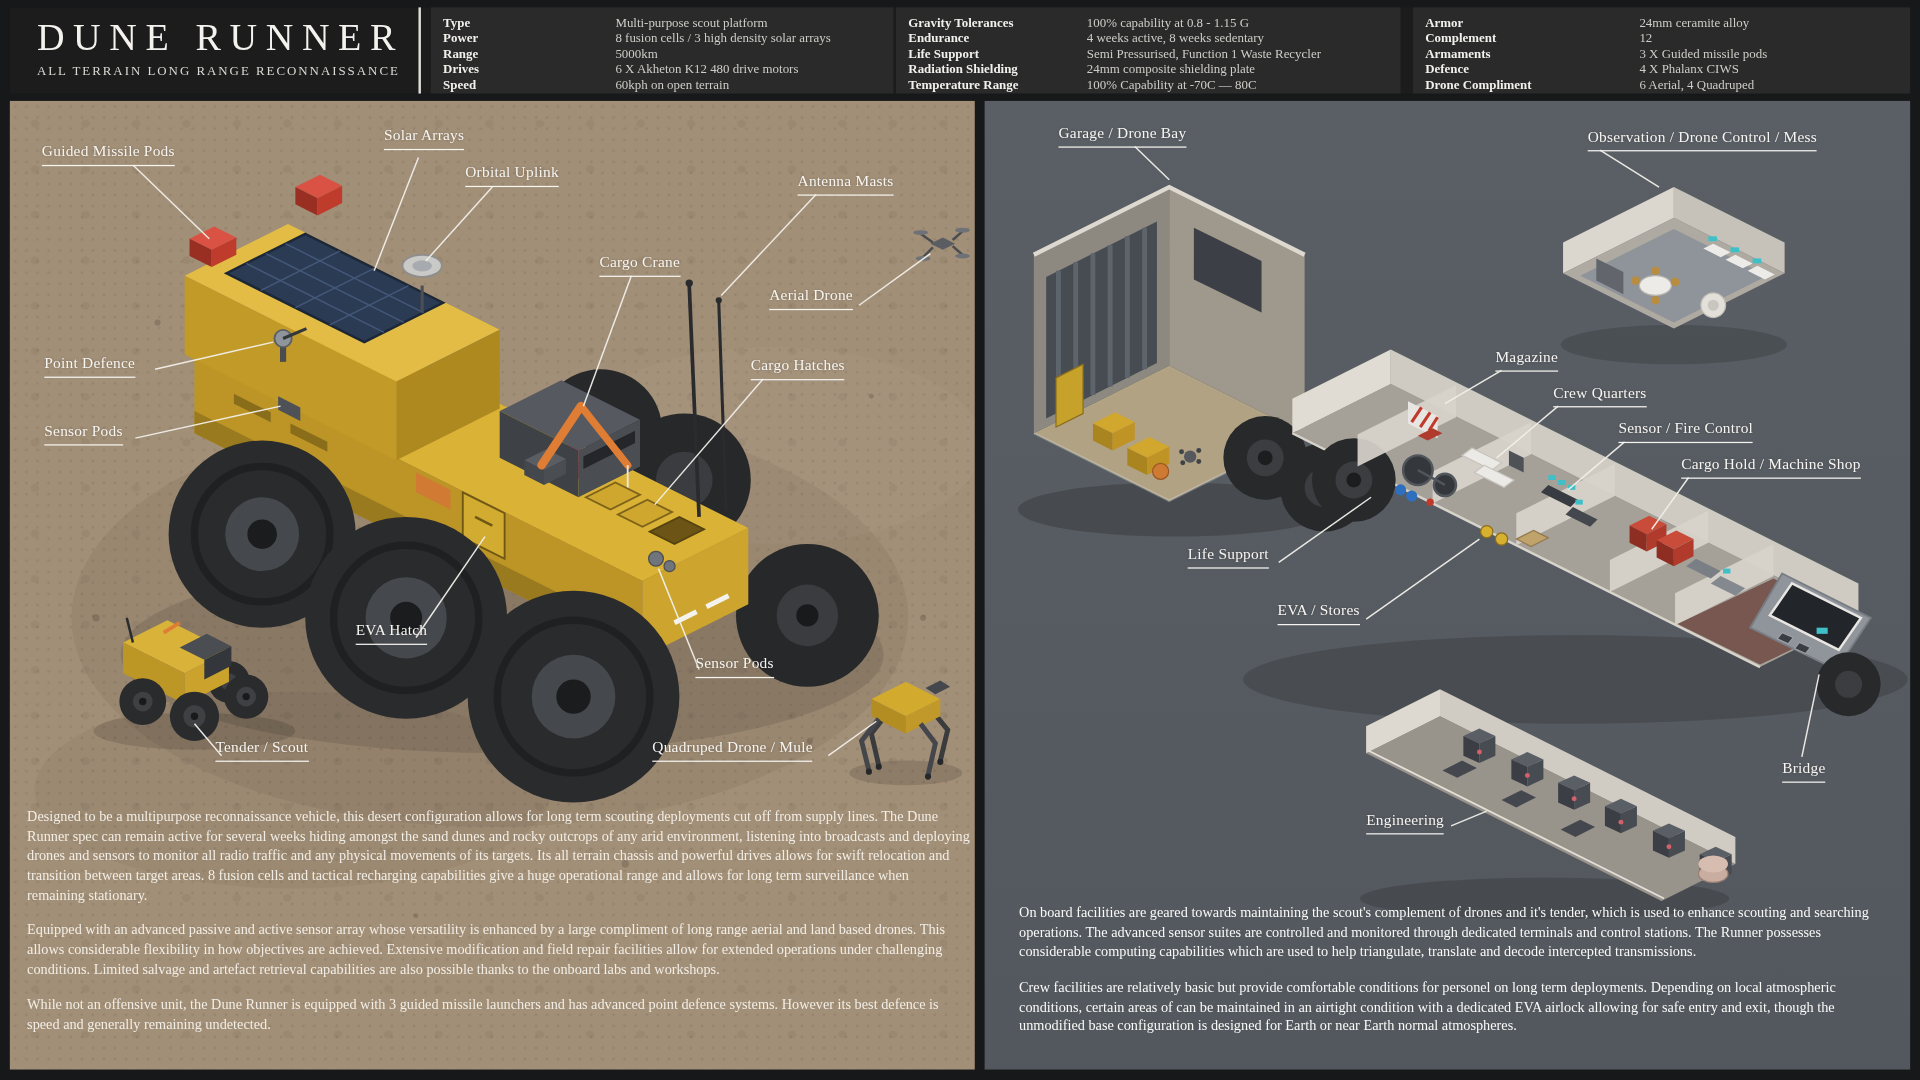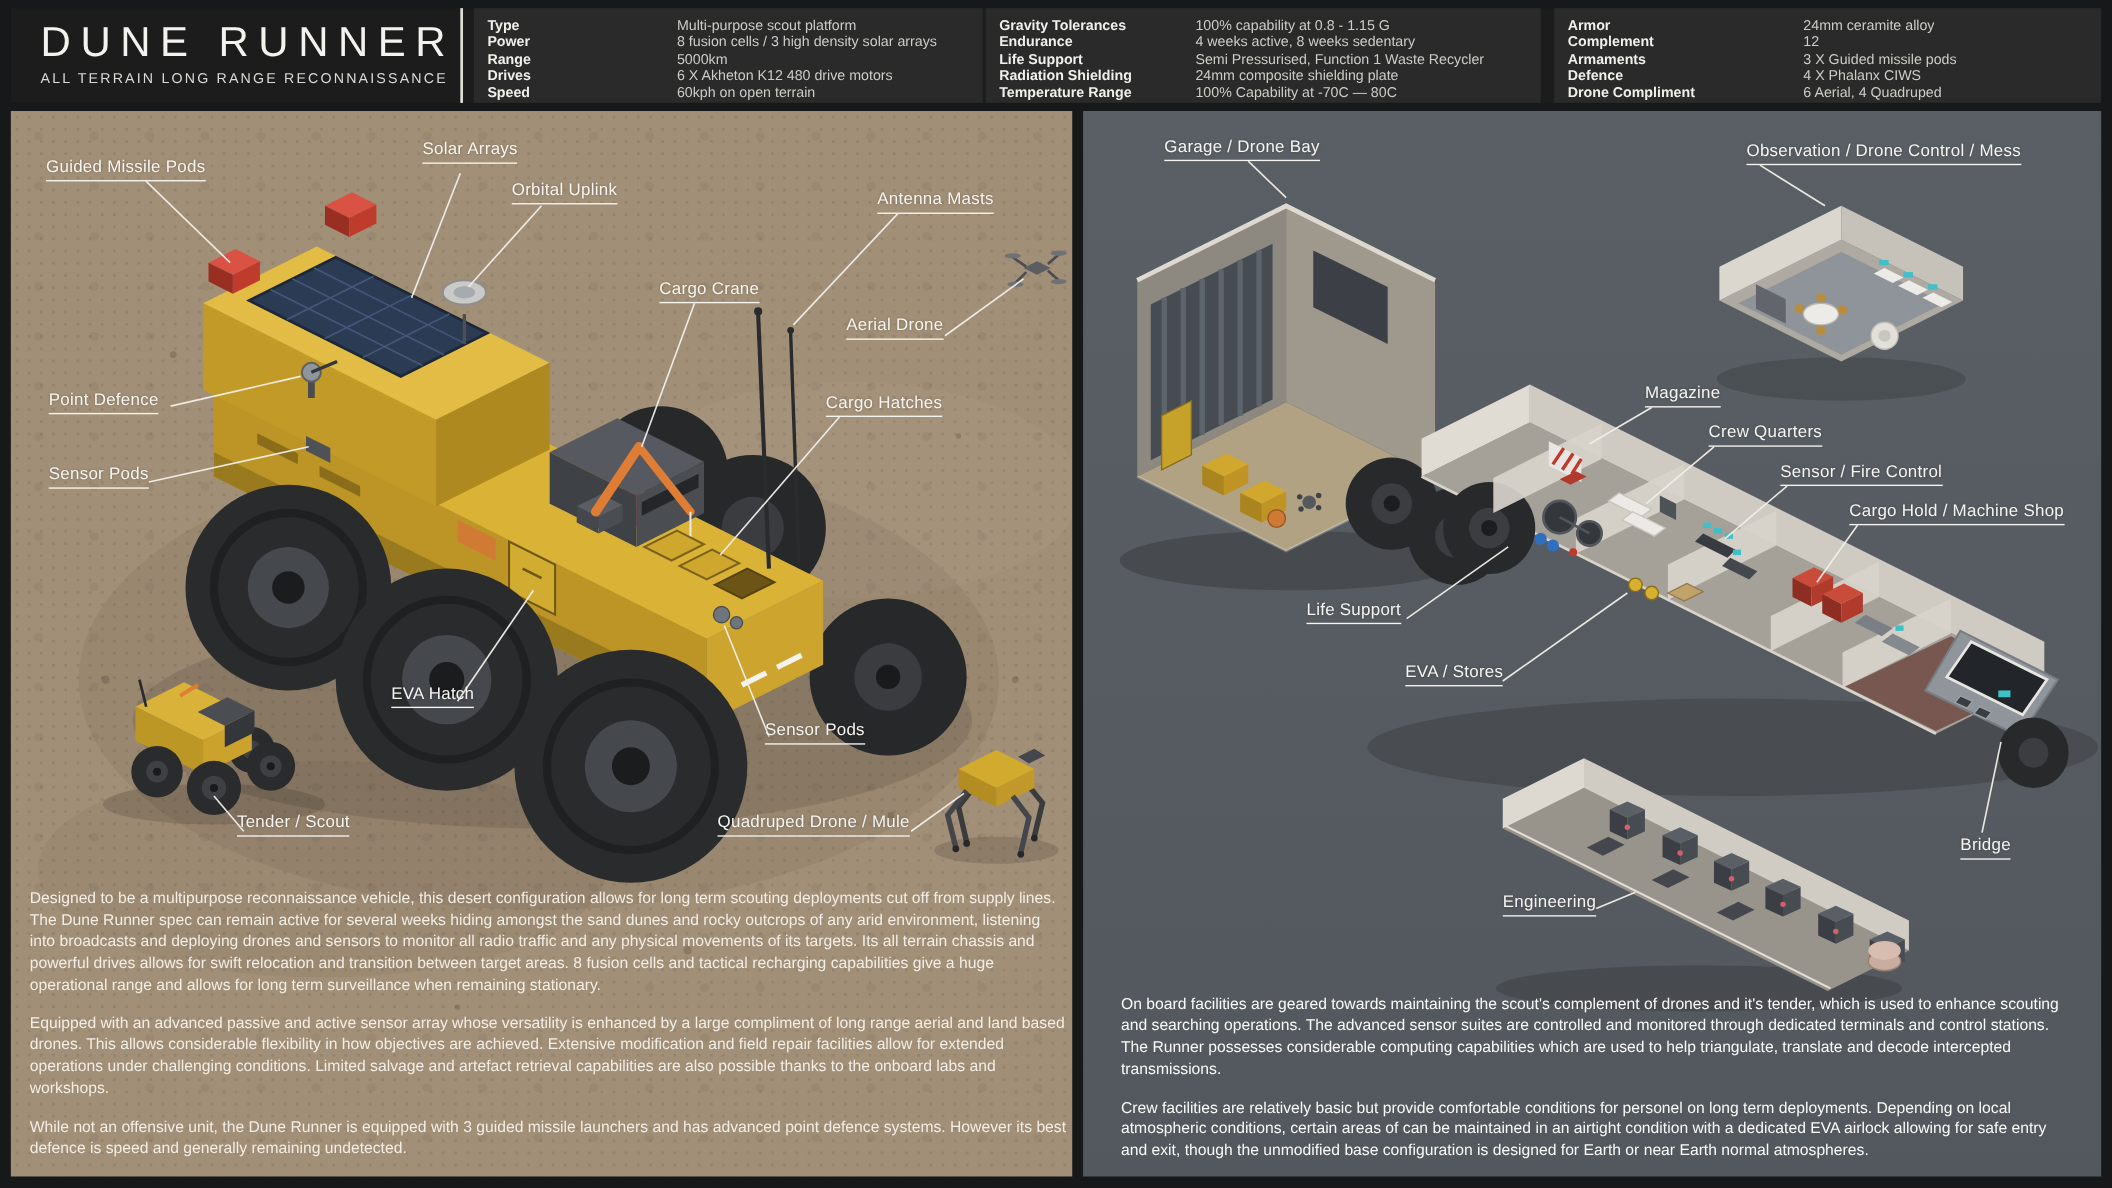--- a/index.html
+++ b/index.html
@@ -1,17 +1,17 @@
 <!DOCTYPE html>
 <html><head>
 <meta charset="utf-8">
 <style>
   html,body{margin:0;padding:0;background:#0d0e0f;}
   .page{position:relative;width:1920px;height:1080px;background:#17181a;overflow:hidden;
-        font-family:Liberation Sans, sans-serif;}
+        font-family:Liberation Serif, serif;}
   .stage{position:absolute;left:0;top:0;width:1560px;height:878px;
          transform:scale(1.230769);transform-origin:0 0;}
 
   
   .header{position:absolute;left:8px;top:6px;width:1544px;height:70px;background:#1b1c1b;}
   .title-block{position:absolute;left:0;top:0;width:334px;height:70px;border-right:2px solid #dfddd8;
                box-sizing:border-box;padding:9px 0 0 22px;}
   .title-block h1{margin:0;font-size:31px;font-weight:400;letter-spacing:7px;color:#f4f2ee;line-height:32px;}
   .subtitle{margin-top:5px;font-size:10.5px;letter-spacing:1.6px;color:#dcdad5;}
   .spec-block{position:absolute;top:0;height:70px;background:#292a29;box-sizing:border-box;

